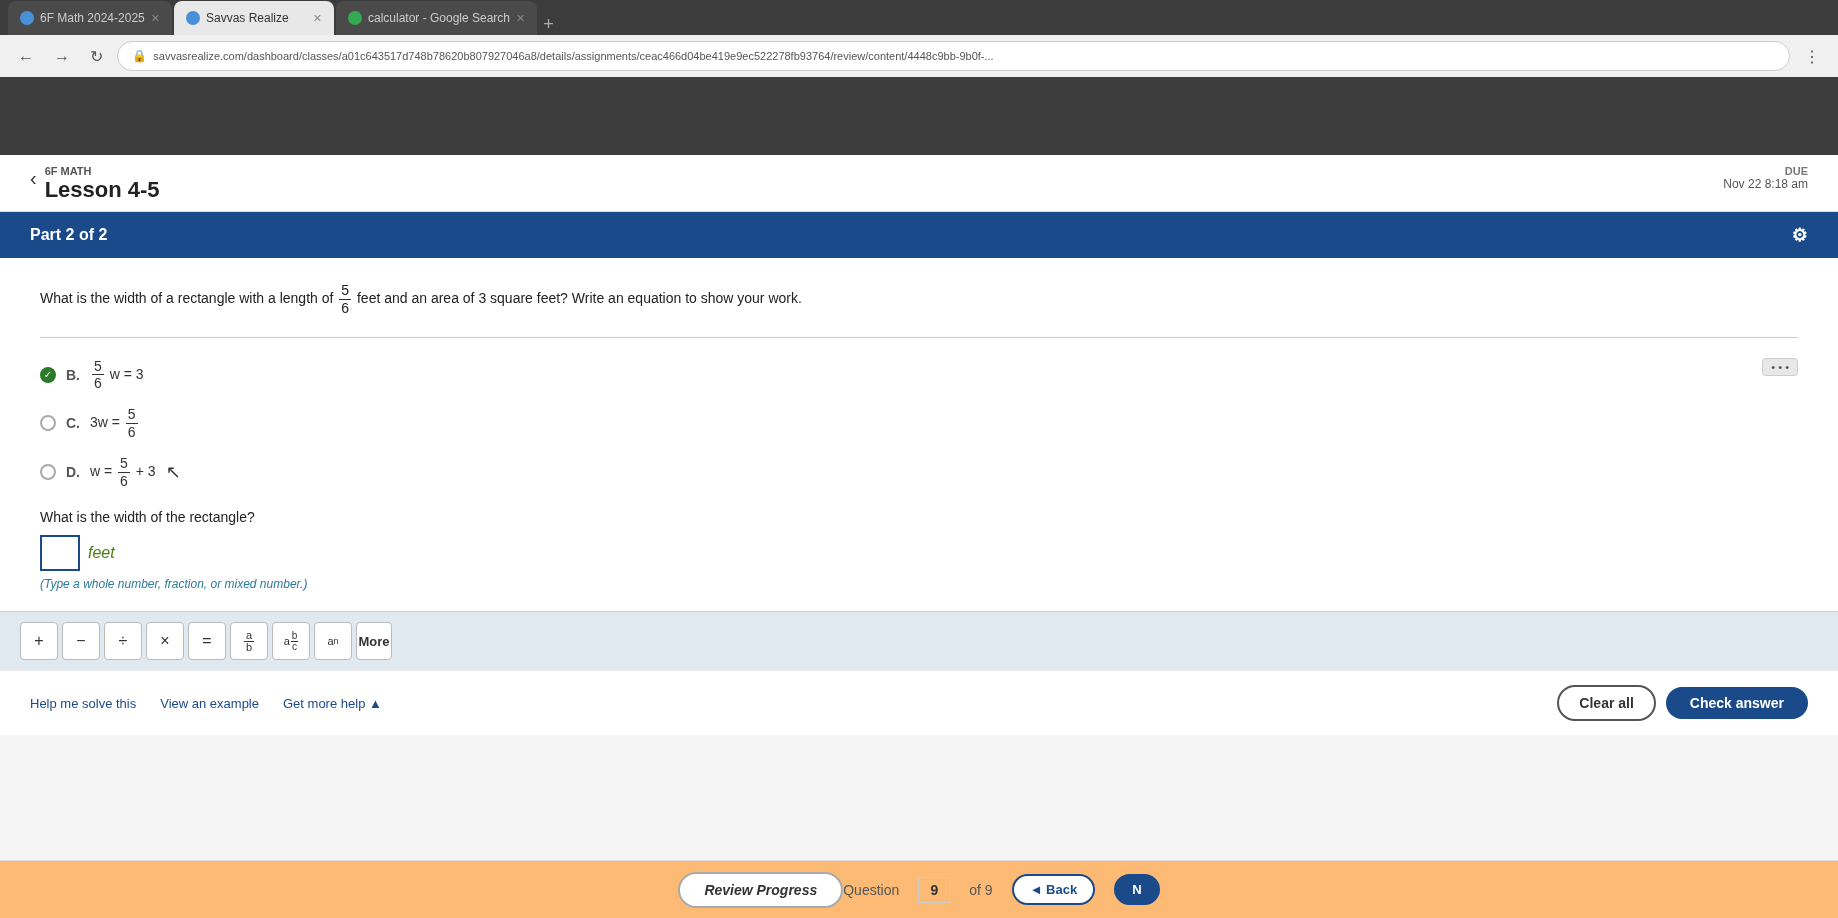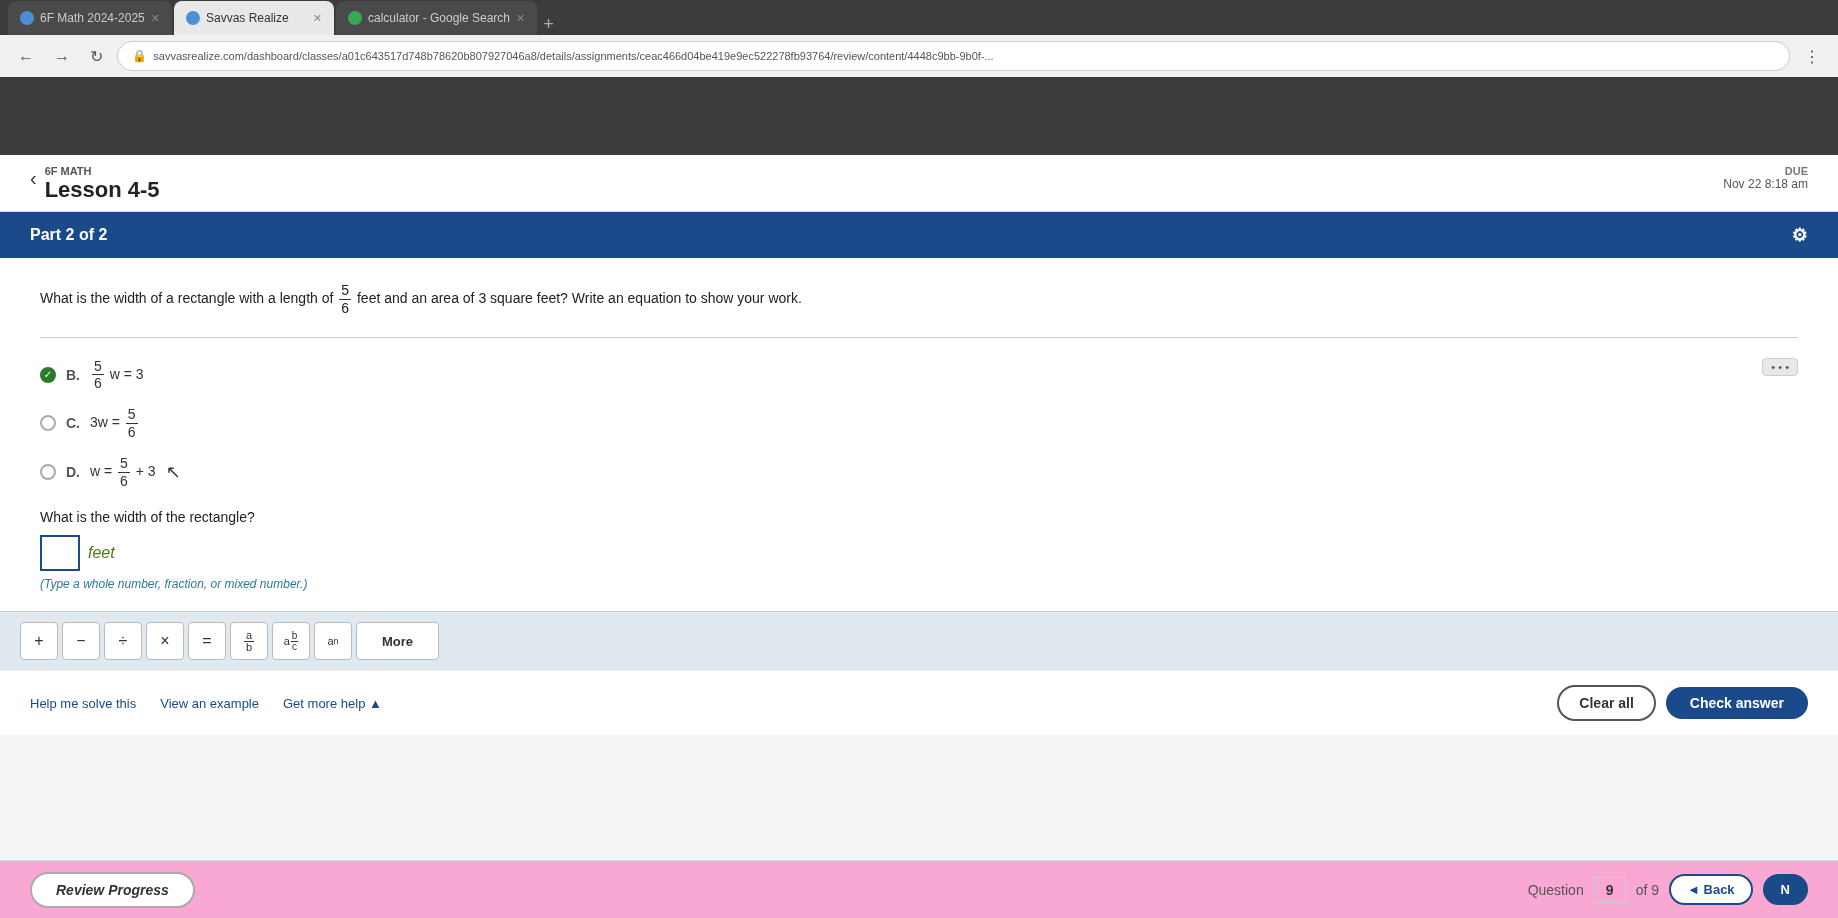--- a/index.html
+++ b/index.html
@@ -335,21 +335,21 @@
       height: 38px;
       font-size: 16px;
       cursor: pointer;
       display: flex;
       align-items: center;
       justify-content: center;
       color: #333;
     }
 
     .math-btn.more-btn {
-      width: 83px;
+      width: 36px;
       font-size: 13px;
       font-weight: 600;
     }
 
     .math-btn.fraction-btn {
       font-size: 12px;
     }
 
     
     .help-bar {
@@ -397,26 +397,26 @@
       border-radius: 20px;
       padding: 8px 24px;
       font-size: 14px;
       font-weight: 600;
       cursor: pointer;
       color: white;
     }
 
     
     .bottom-nav {
-      background: #f9a8d4;
+      background: #fdba74;
       border-top: 1px solid #ddd;
       padding: 4px 30px;
       display: flex;
       align-items: center;
-      justify-content: space-between;
+      justify-content: center;
       height: 58px;
       position: absolute;
       bottom: 0;
       left: 0;
       right: 0;
     }
 
     .review-progress-btn {
       background: white;
       border: 2px solid #aaa;
@@ -425,21 +425,21 @@
       font-size: 14px;
       font-weight: 600;
       cursor: pointer;
       color: #333;
       font-style: italic;
     }
 
     .question-nav {
       display: flex;
       align-items: center;
-      gap: 10px;
+      gap: 19px;
     }
 
     .question-label {
       font-size: 14px;
       color: #555;
     }
 
     .question-num-box {
       border: 1px solid #ccc;
       padding: 4px 10px;

